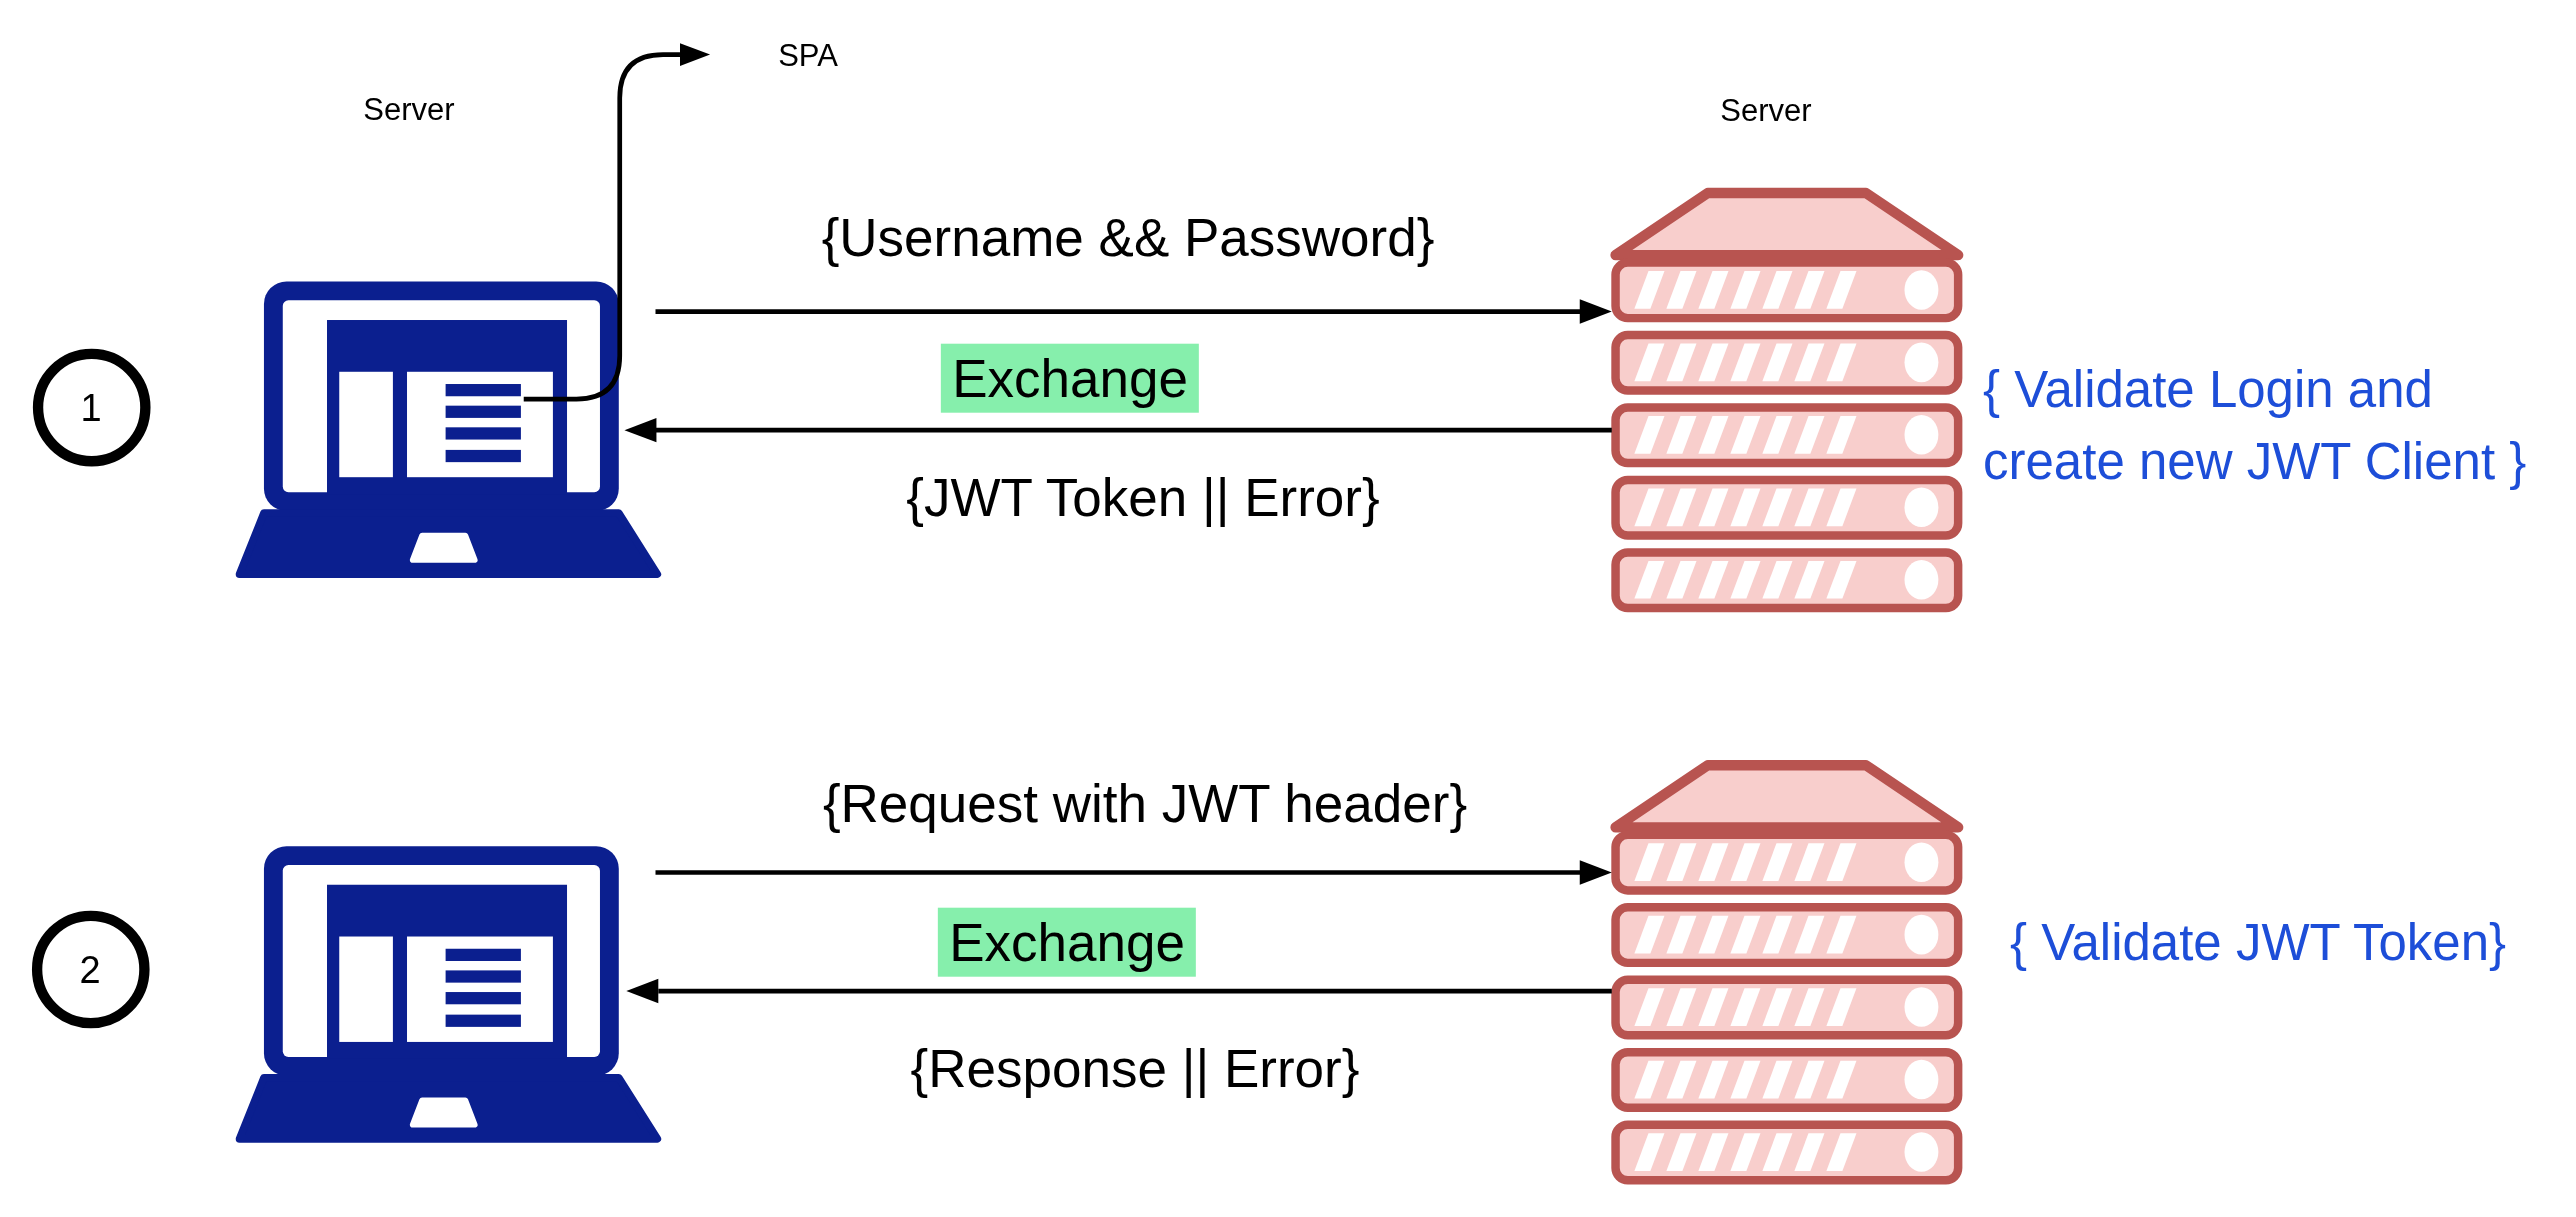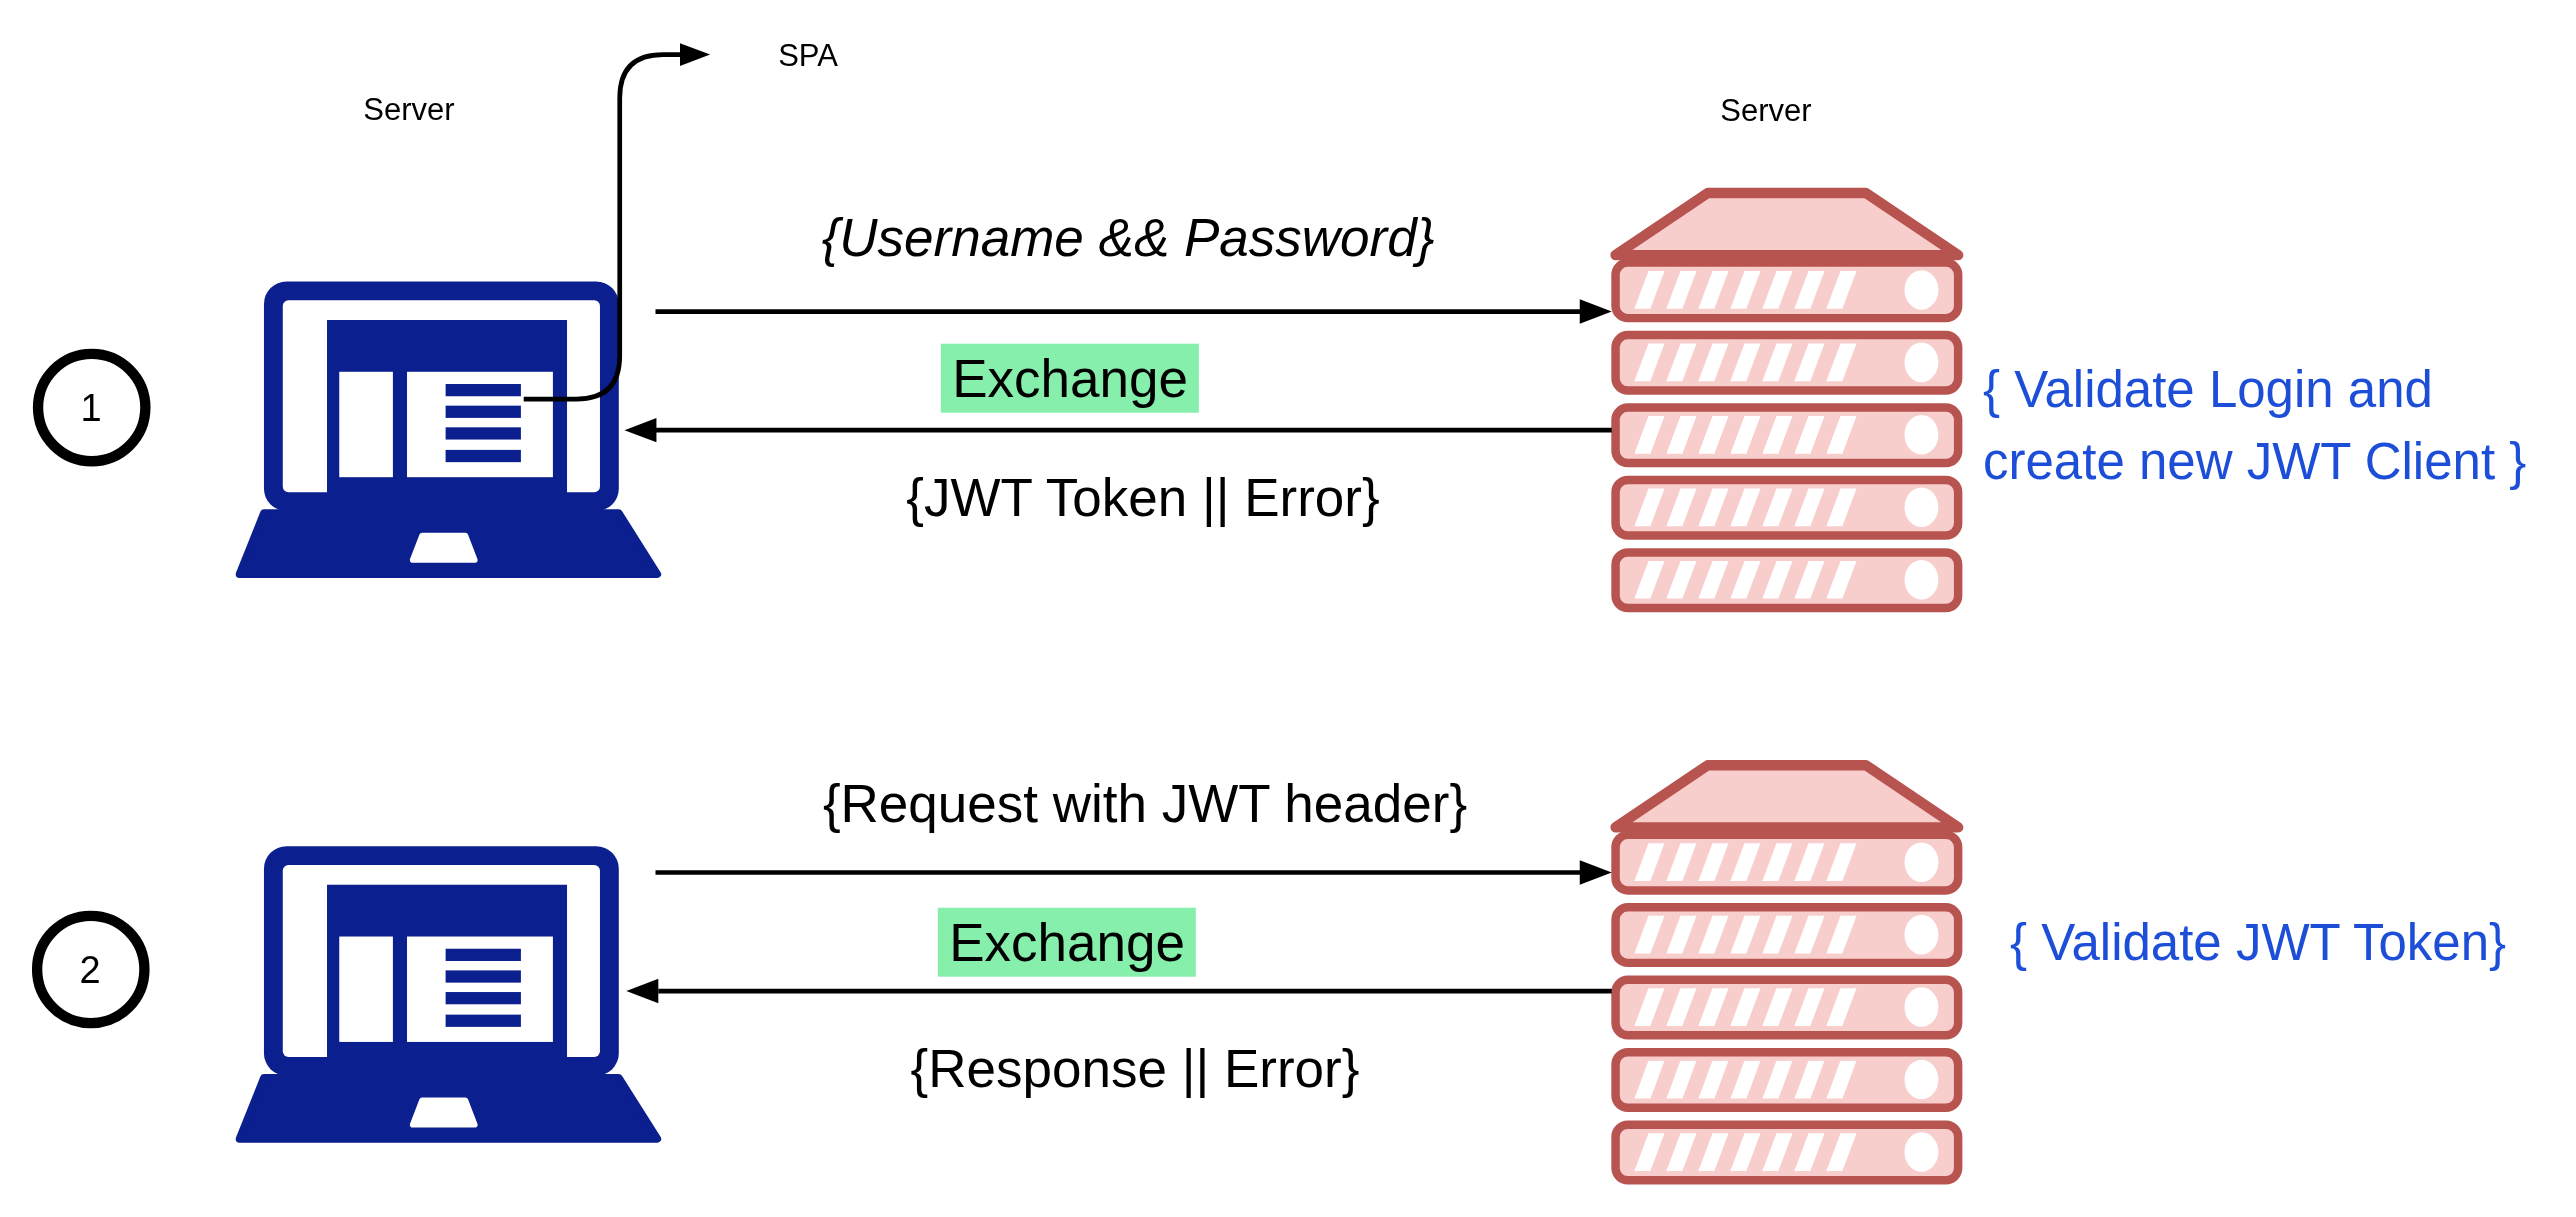--- a/index.html
+++ b/index.html
@@ -123,21 +123,21 @@
       <line x1="1712" y1="1053" x2="699" y2="1053" stroke="#000000" stroke-width="5"></line>
       <polygon points="665,1053 699,1040 699,1066" fill="#000000"></polygon>
     </g>
   </svg>
 
   <div class="txt entity-label" style="left:808px; top:56px;">SPA</div>
   <div class="txt entity-label" style="left:409px; top:110px;">Server</div>
   <div class="txt entity-label" style="left:1766px; top:111px;">Server</div>
 
   <div class="txt stepnum" style="left:91px; top:408px;">1</div>
-  <div class="txt msg" style="left:1128px; top:237px;font-style:italic;">{Username &amp;&amp; Password}</div>
+  <div class="txt msg" style="left:1128px; top:237px;">{Username &amp;&amp; Password}</div>
   <div class="txt badge" style="left:1070px; top:378px;">Exchange</div>
   <div class="txt msg" style="left:1143px; top:497px;">{JWT Token || Error}</div>
   <div class="note" style="left:1983px; top:426px;">
     <div>{ Validate Login and</div>
     <div>create new JWT Client }</div>
   </div>
 
   <div class="txt stepnum" style="left:90px; top:970px;">2</div>
   <div class="txt msg" style="left:1145px; top:803px;">{Request with JWT header}</div>
   <div class="txt badge" style="left:1067px; top:942px;">Exchange</div>

